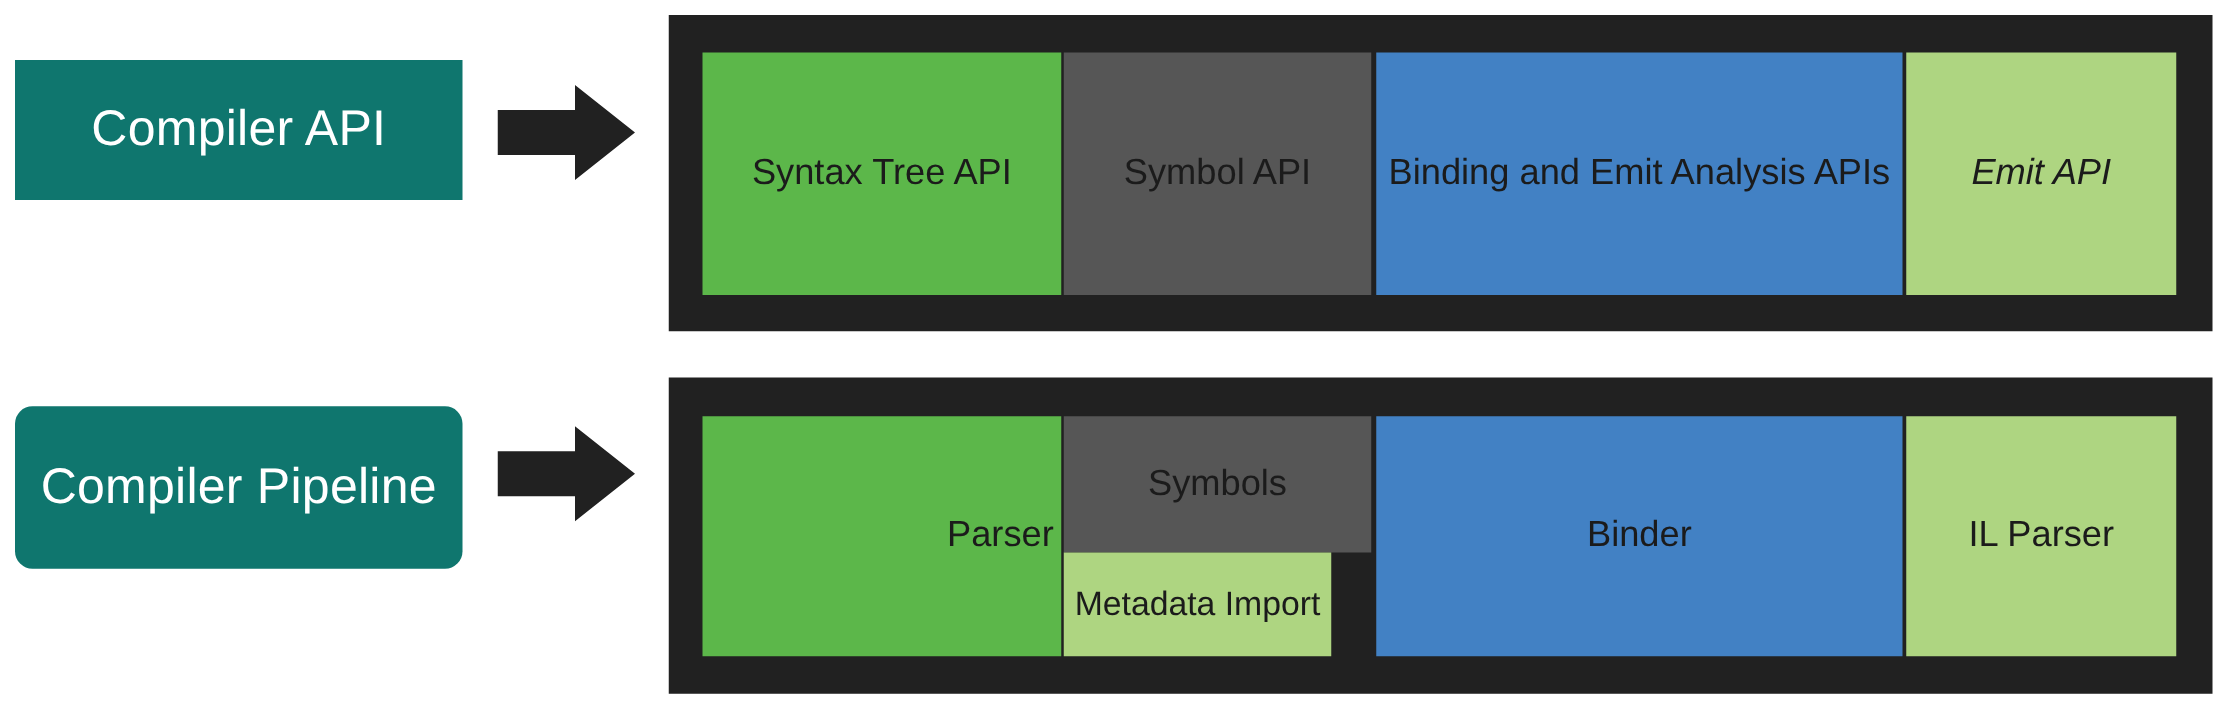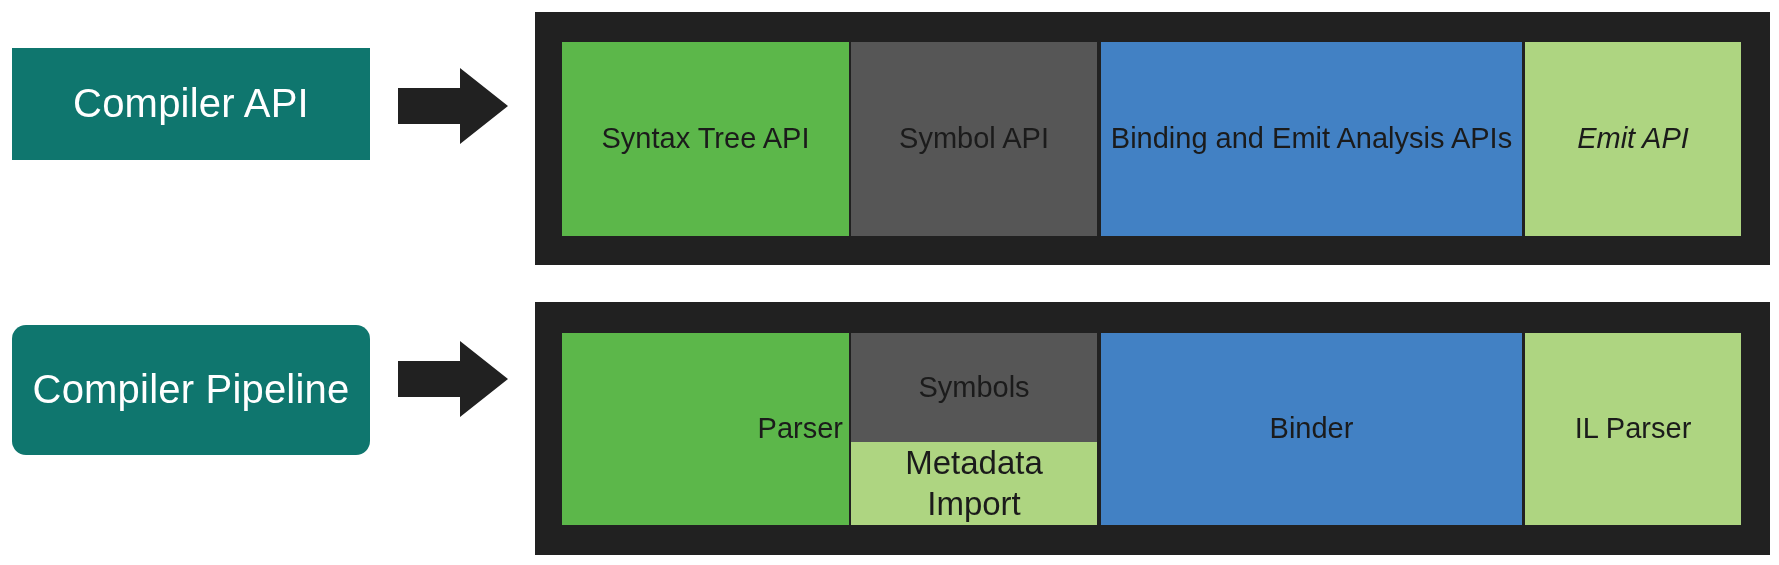--- a/index.html
+++ b/index.html
@@ -86,21 +86,21 @@
   
   #stage-syntax-tree-api { left: 27px;  top: 30px; width: 287px; height: 194px; }
   #stage-symbol-api      { left: 316px; top: 30px; width: 246px; height: 194px; }
   #stage-binding-flow    { left: 566px; top: 30px; width: 421px; height: 194px; }
   #stage-emit-api        { left: 990px; top: 30px; width: 216px; height: 194px; font-style: italic; }
 
   
   #stage-parser          { left: 27px;  top: 31px; width: 287px; height: 192px; justify-content: flex-end; }
   #stage-symbols-group   { position: absolute; left: 316px; top: 31px; width: 246px; height: 192px; }
   #stage-symbols         { left: 0;  top: 0;   width: 246px; height: 109px; }
-  #stage-metadata-import { left: 0;  top: 109px; width: 246px; height: 83px; font-size: 33px; }
+  #stage-metadata-import { left: 0;  top: 109px; width: 214px; height: 83px; font-size: 27px; }
   #stage-binder          { left: 566px; top: 31px; width: 421px; height: 192px; }
   #stage-il-emitter      { left: 990px; top: 31px; width: 216px; height: 192px; }
 </style>
 </head>
 <body>
 
 <div id="canvas">
 
   <div class="label-box" id="label-compiler-api">
     <span>Compiler API</span>

